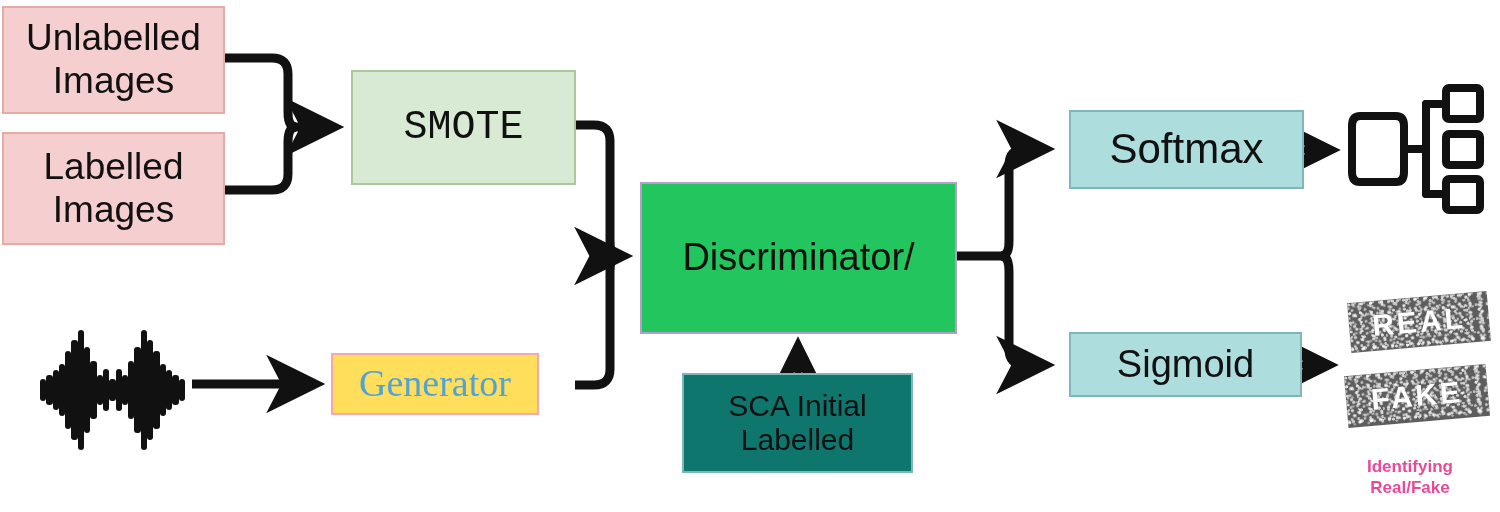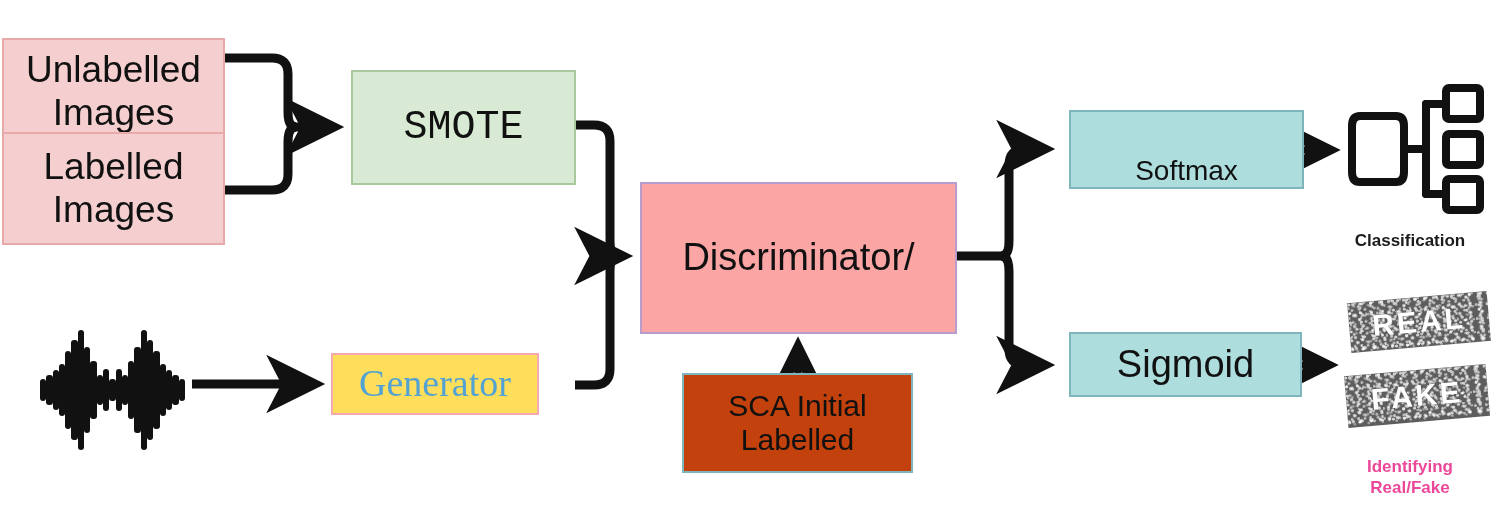--- a/index.html
+++ b/index.html
@@ -25,53 +25,51 @@
     line-height: 1.15;
     color: #111111;
   }
   .node span { display: block; }
 
   
   #node-unlabelled {
     left: 2px; top: 6px; width: 223px; height: 108px;
     background: #f5cfcf; border: 2px solid #e8a9a9;
     font-size: 37px;
-    margin-top: 32px;
   }
   #node-labelled {
     left: 2px; top: 132px; width: 223px; height: 113px;
     background: #f5cfcf; border: 2px solid #e8a9a9;
     font-size: 37px;
   }
   #node-smote {
     left: 351px; top: 70px; width: 225px; height: 115px;
     background: #d8ead3; border: 2px solid #a9c89b;
     font-size: 40px;
     font-family: Liberation Mono, monospace;
   }
   #node-generator {
     left: 331px; top: 353px; width: 208px; height: 62px;
     background: #fede5b; border: 2px solid #f4a9b0;
     font-size: 38px; color: #52a2d4; font-family: Liberation Serif, serif;
   }
   #node-discriminator {
     left: 640px; top: 182px; width: 317px; height: 152px;
-    background: #fca5a5; border: 2px solid #b79dcb;
+    background: #22c55e; border: 2px solid #b79dcb;
     font-size: 38px;
   }
   #node-sca {
     left: 682px; top: 373px; width: 231px; height: 100px;
-    background: #c2410c; border: 2px solid #7fb6be;
+    background: #0f766e; border: 2px solid #7fb6be;
     font-size: 30px;
   }
   #node-softmax {
     left: 1069px; top: 110px; width: 235px; height: 79px;
     background: #aeddde; border: 2px solid #7fb6be;
-    font-size: 28px;
-    align-items: flex-end;
+    font-size: 42px;
   }
   #node-sigmoid {
     left: 1069px; top: 332px; width: 233px; height: 65px;
     background: #aeddde; border: 2px solid #7fb6be;
     font-size: 38px;
     justify-content: center;
   }
 
   
   #links {
@@ -276,21 +274,20 @@
       <path d="M 14 34 Q 6 34 6 44 L 6 90 Q 6 100 14 100 L 50 100 Q 58 100 58 90 L 58 44 Q 58 34 50 34 Z"></path>
       <path d="M 58 67 L 80 67"></path>
       <path d="M 80 22 L 80 112"></path>
       <path d="M 80 22 L 98 22"></path>
       <path d="M 80 112 L 98 112"></path>
       <rect x="100" y="6" width="34" height="31" rx="3"></rect>
       <rect x="100" y="52" width="34" height="31" rx="3"></rect>
       <rect x="100" y="97" width="34" height="31" rx="3"></rect>
     </g>
   </svg>
-  <div class="cap-label" id="label-classification">Classification</div>
 
   <div class="stamp" id="stamp-real">
     <span class="txt">REAL</span>
   </div>
   <div class="stamp" id="stamp-fake">
     <span class="txt">FAKE</span>
   </div>
   <div class="cap-label" id="label-realfake">
     <div>Identifying</div>
     <div>Real/Fake</div>

